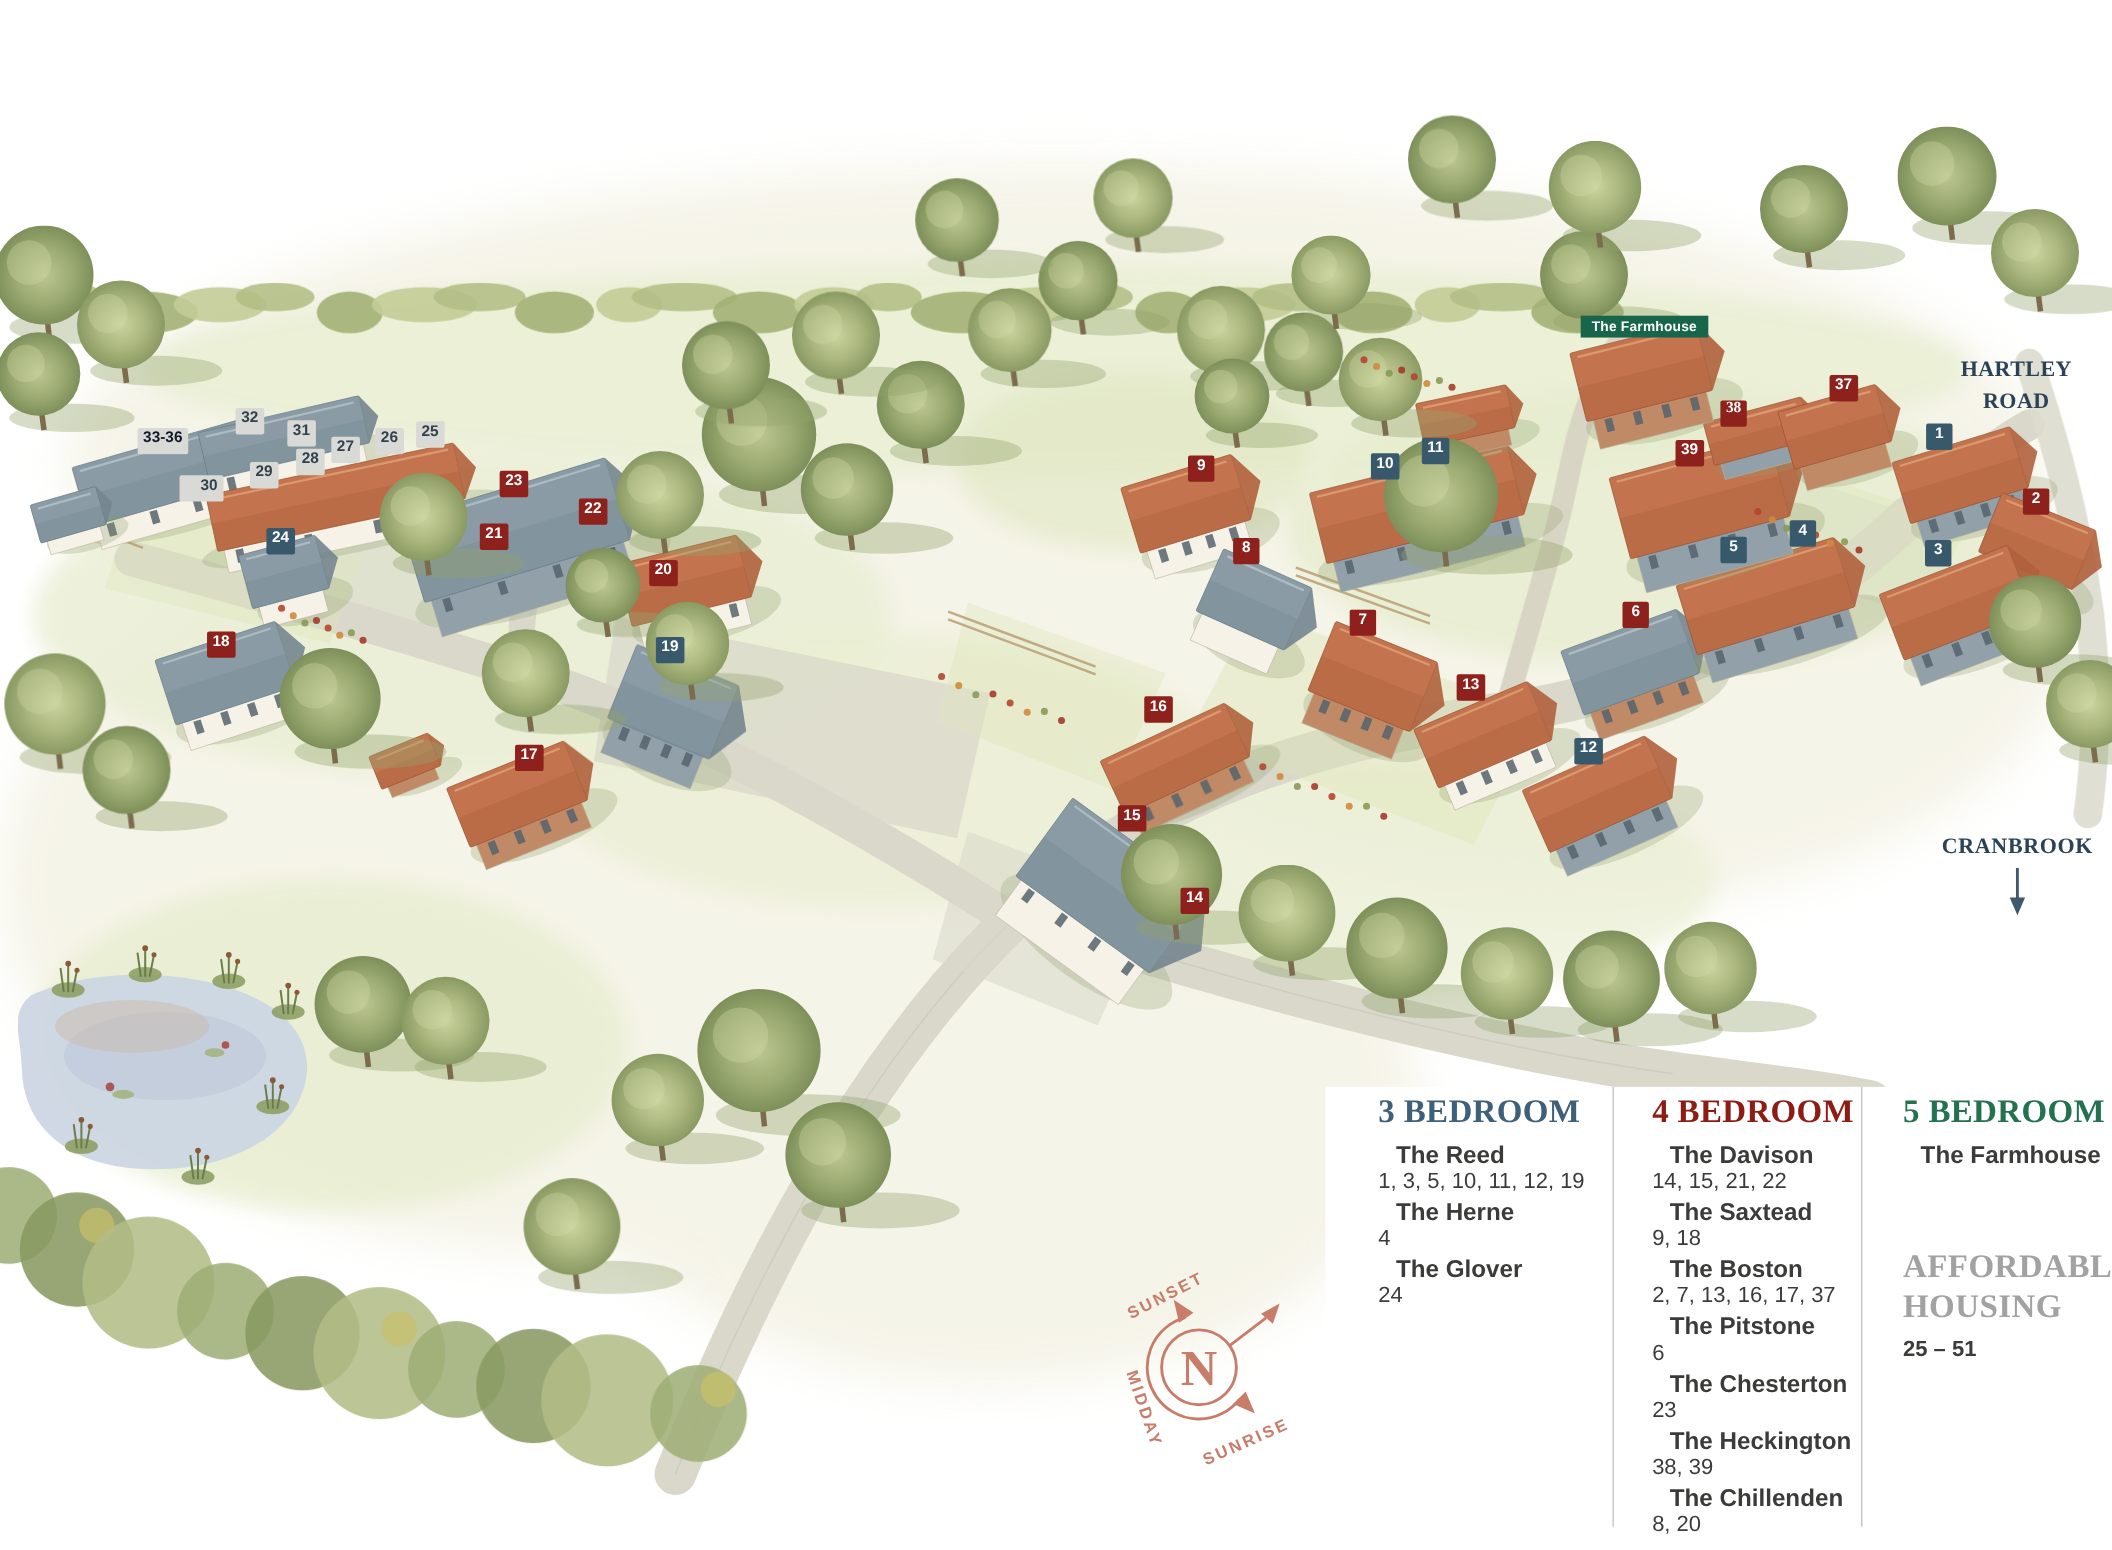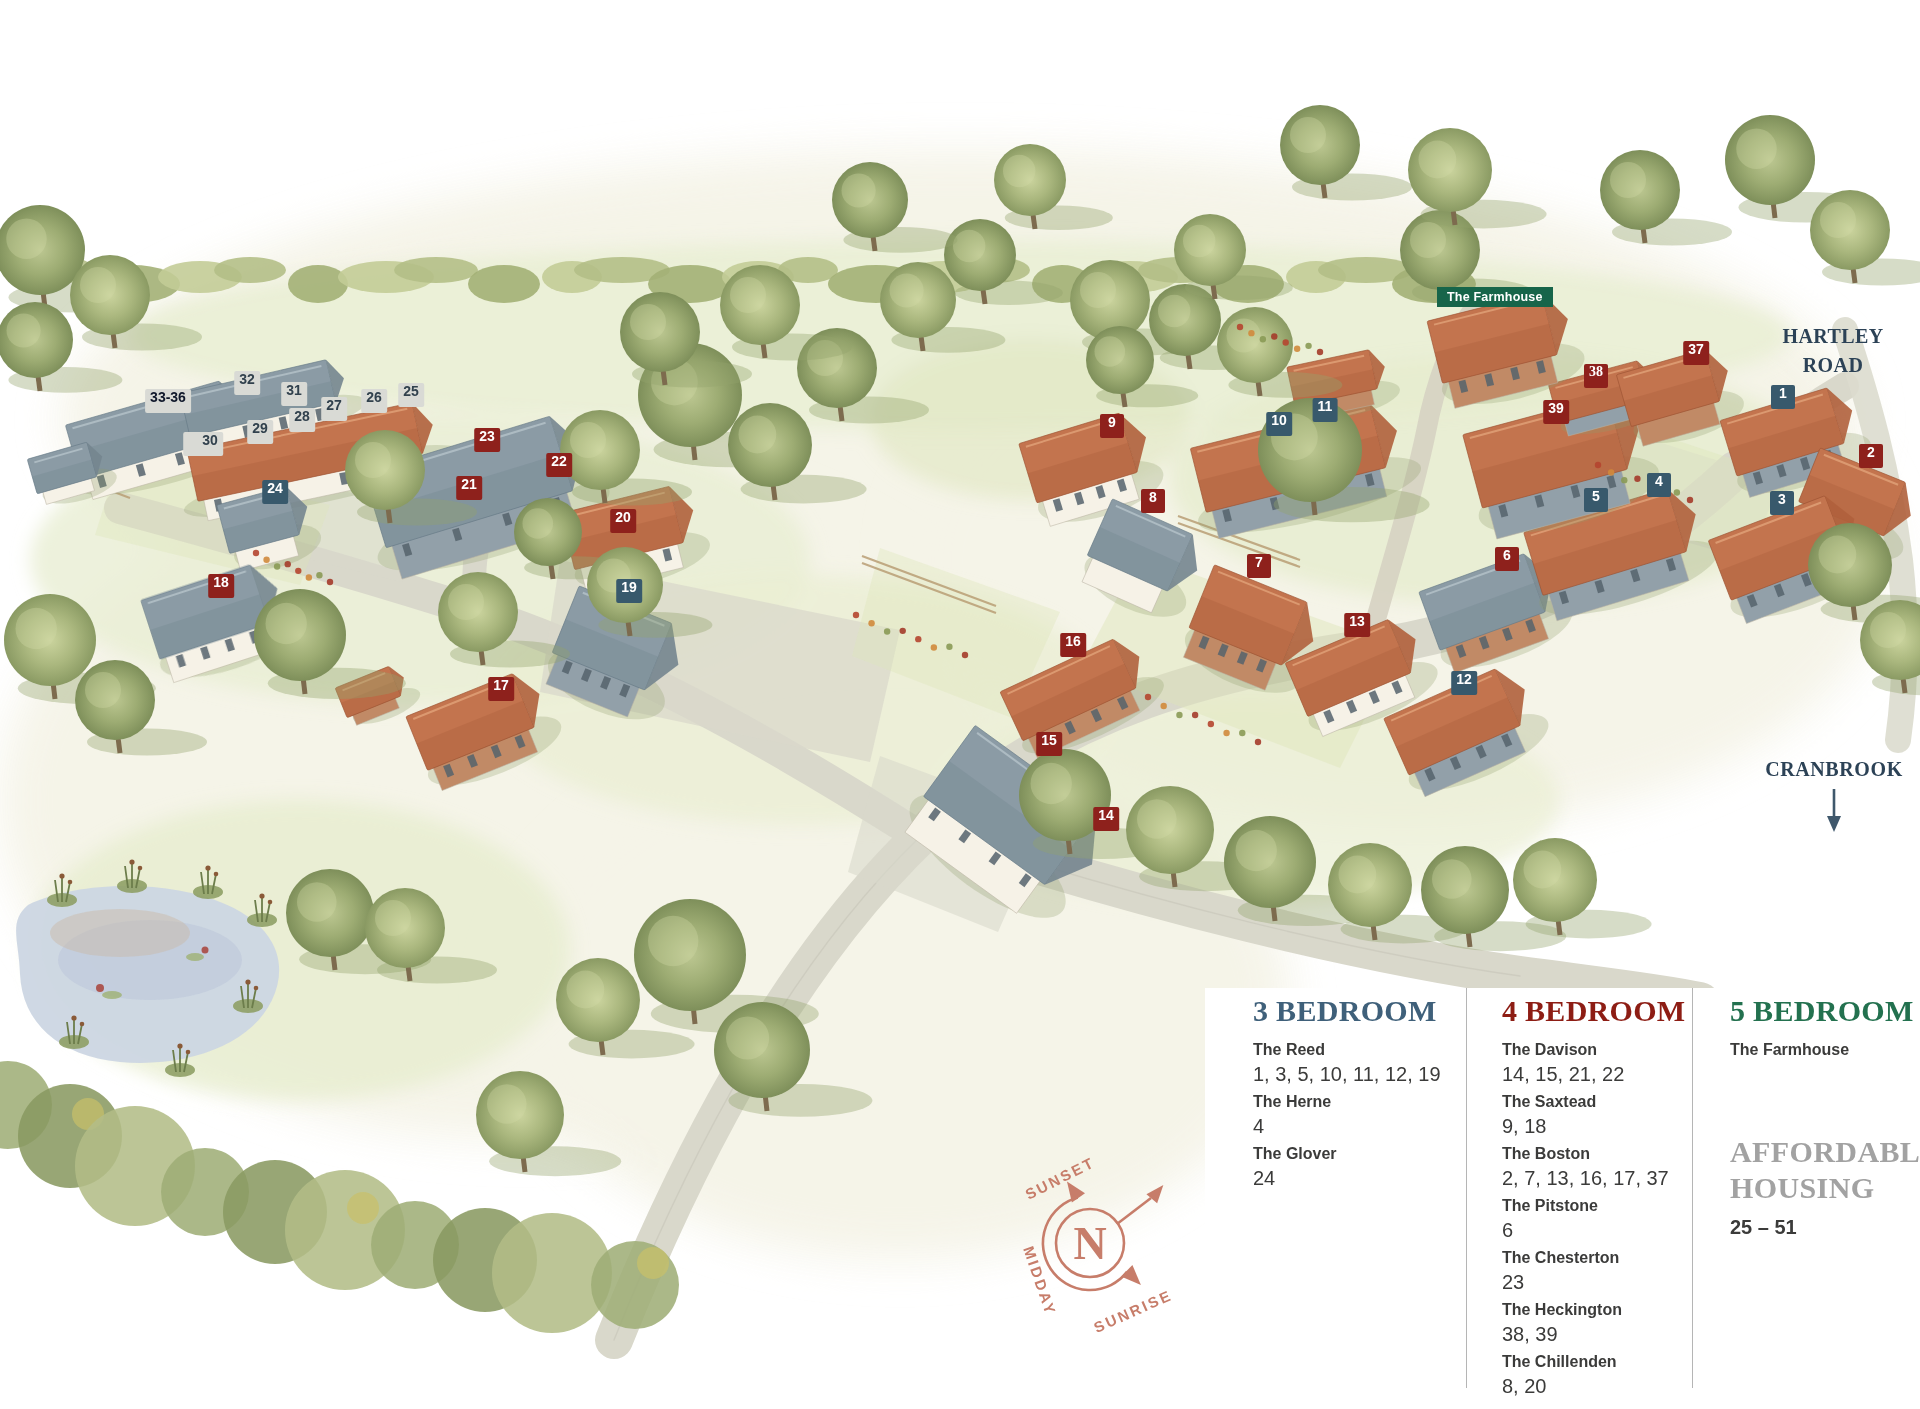--- a/index.html
+++ b/index.html
@@ -4,21 +4,21 @@
 <style>
   html,body{margin:0;padding:0;background:#ffffff;}
   .stage{position:relative;width:1920px;height:1409px;overflow:hidden;background:#ffffff;
          font-family:"Liberation Sans", sans-serif;}
   #scene{position:absolute;left:0;top:0;}
 
   
   .marker{position:absolute;transform:translate(-50%,-50%);min-width:24px;height:24px;
           line-height:24px;padding:0 5px;box-sizing:border-box;text-align:center;
           font:700 14px "Liberation Sans", sans-serif;color:#fff;border-radius:2px;
-          cursor:pointer;white-space:nowrap;margin-left:20px;}
+          cursor:pointer;white-space:nowrap;}
   .m-three_bed{background:#38596c;}
   .m-four_bed{background:#8e211c;}
   .m-affordable{background:#d9dad5;color:#31414d;}
 
   
   .badge-farmhouse{position:absolute;left:1437px;top:287px;background:#17654a;color:#fff;
           font:600 12.5px "Liberation Sans", sans-serif;padding:3px 10px;letter-spacing:.2px;}
   .road-label{position:absolute;left:1757px;top:322px;width:152px;text-align:center;
           font:700 20px "Liberation Serif", serif;color:#2c4256;letter-spacing:.4px;line-height:1.45;}
   .cranbrook{position:absolute;left:1754px;top:758px;width:160px;text-align:center;
@@ -35,21 +35,21 @@
   
   .legend{position:absolute;left:1205px;top:988px;width:715px;height:400px;background:#fff;
           display:flex;color:#3b3b3a;}
   .lcol{box-sizing:border-box;padding-top:6px;}
   .lcol1{width:263px;padding-left:48px;border-right:1px solid #b5b5b5;}
   .lcol2{width:227px;padding-left:35px;border-right:1px solid #b5b5b5;}
   .lcol3{flex:1;padding-left:37px;}
   .lhead{font:700 30px "Liberation Serif", serif;letter-spacing:.3px;line-height:1.1;
          margin-bottom:10px;white-space:nowrap;}
   .item{margin-bottom:2px;}
-  .iname{font-weight:700;font-size:16px;line-height:25px;}
+  .iname{font-weight:700;font-size:22px;line-height:25px;margin-left:16px;}
   .iplots{font-weight:400;font-size:20px;line-height:25px;}
   .aff{margin-top:72px;width:190px;}
   .ahead{font:700 30px "Liberation Serif", serif;color:#a2a2a2;line-height:1.2;letter-spacing:.4px;}
   .aplots{font:700 20px "Liberation Sans", sans-serif;margin-top:10px;}
 </style>
 </head>
 <body>
 
 <div class="stage">
 

